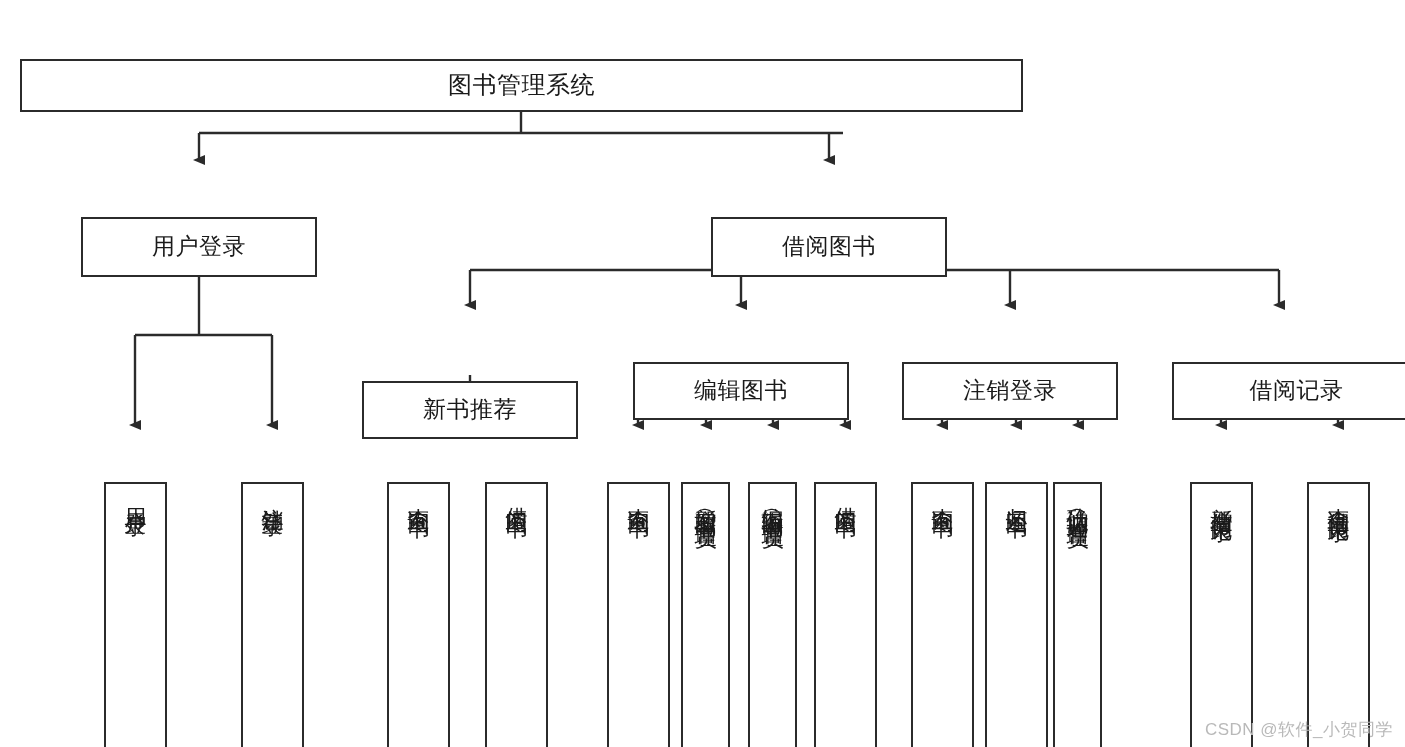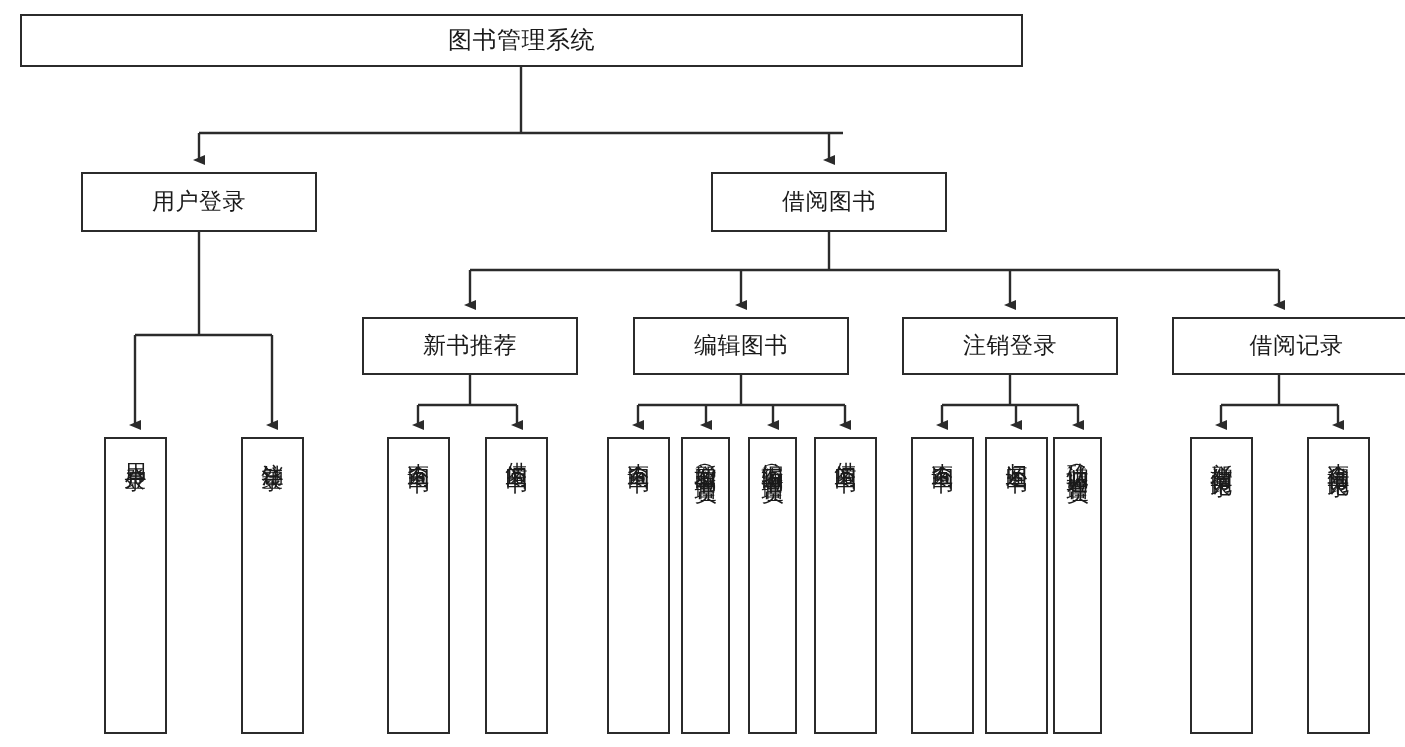--- a/index.html
+++ b/index.html
@@ -19,20 +19,21 @@
   }
   .node {
     position: absolute;
     box-sizing: border-box;
     background: #ffffff;
     border: 2px solid #f9a8d4;
     display: flex;
     align-items: center;
     justify-content: center;
     color: #1a1a1a;
+    margin-top: 45px;
   }
   .node .label {
     display: block;
     text-align: center;
     line-height: 1.12;
     letter-spacing: 0.5px;
   }
   
   .node.horiz .label {
     font-size: 23px;
@@ -132,21 +133,21 @@
     <span class="label">图书管理系统</span>
   </div>
 
   <div class="node horiz" style="left: 81px; top: 172px; width: 236px; height: 60px; border-color: rgb(43, 43, 43); background: rgb(255, 255, 255); color: rgb(26, 26, 26);">
     <span class="label">用户登录</span>
   </div>
   <div class="node horiz" style="left: 711px; top: 172px; width: 236px; height: 60px; border-color: rgb(43, 43, 43); background: rgb(255, 255, 255); color: rgb(26, 26, 26);">
     <span class="label">借阅图书</span>
   </div>
 
-  <div class="node horiz" style="left: 362px; top: 317px; width: 216px; height: 58px; border-color: rgb(43, 43, 43); background: rgb(255, 255, 255); color: rgb(26, 26, 26);">
+  <div class="node horiz" style="left: 362px; top: 336px; width: 216px; height: 58px; border-color: rgb(43, 43, 43); background: rgb(255, 255, 255); color: rgb(26, 26, 26);">
     <span class="label">新书推荐</span>
   </div>
   <div class="node horiz" style="left: 633px; top: 317px; width: 216px; height: 58px; border-color: rgb(43, 43, 43); background: rgb(255, 255, 255); color: rgb(26, 26, 26);">
     <span class="label">编辑图书</span>
   </div>
   <div class="node horiz" style="left: 902px; top: 317px; width: 216px; height: 58px; border-color: rgb(43, 43, 43); background: rgb(255, 255, 255); color: rgb(26, 26, 26);">
     <span class="label">注销登录</span>
   </div>
   <div class="node horiz" style="left: 1172px; top: 317px; width: 249px; height: 58px; border-color: rgb(43, 43, 43); background: rgb(255, 255, 255); color: rgb(26, 26, 26);">
     <span class="label">借阅记录</span>
@@ -185,13 +186,14 @@
   <div class="node vert" style="left: 1053px; top: 437px; width: 49px; height: 297px; border-color: rgb(43, 43, 43); background: rgb(255, 255, 255); color: rgb(26, 26, 26);">
     <span class="label">确认归还（管理员）</span>
   </div>
   <div class="node vert" style="left: 1190px; top: 437px; width: 63px; height: 297px; border-color: rgb(43, 43, 43); background: rgb(255, 255, 255); color: rgb(26, 26, 26);">
     <span class="label">新增借阅记录</span>
   </div>
   <div class="node vert" style="left: 1307px; top: 437px; width: 63px; height: 297px; border-color: rgb(43, 43, 43); background: rgb(255, 255, 255); color: rgb(26, 26, 26);">
     <span class="label">查询借阅记录</span>
   </div>
 
+  <div class="watermark" style="color: rgb(185, 185, 185);">CSDN @软件_小贺同学</div>
 </div>
 
 </body></html>

